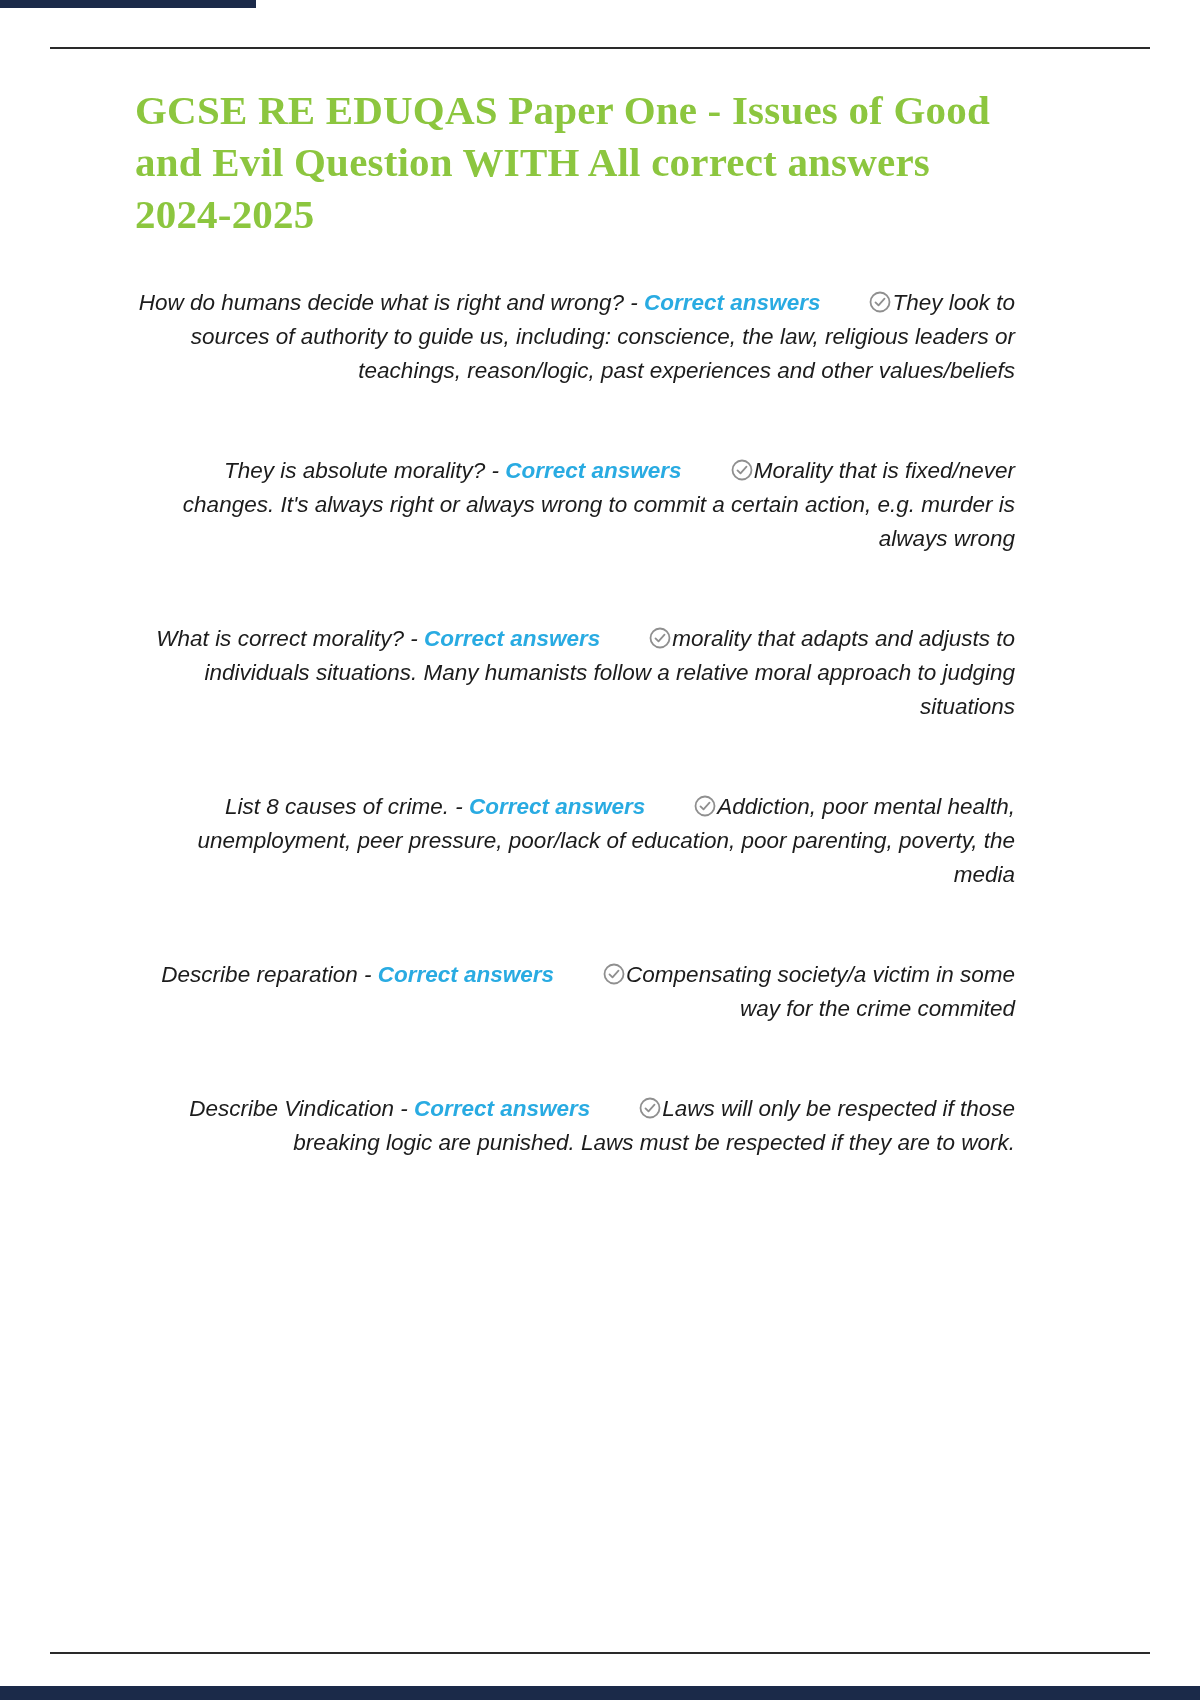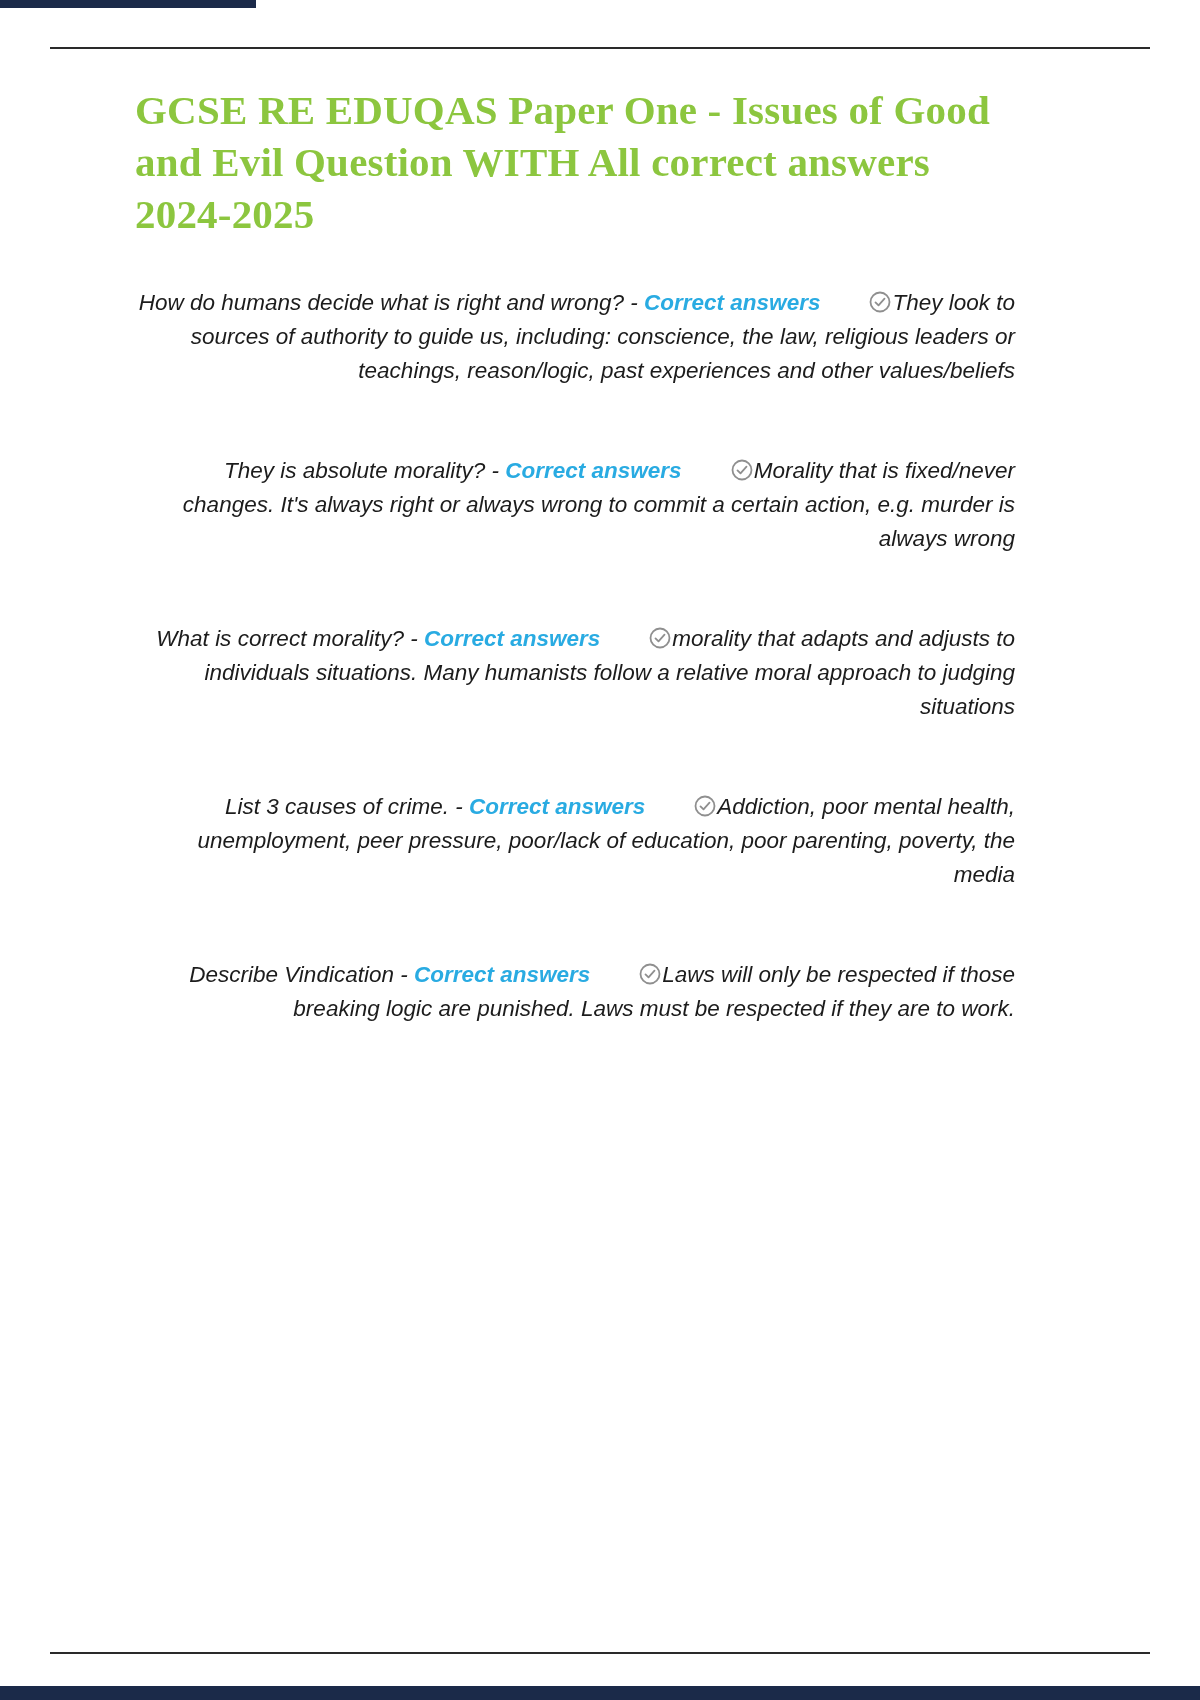--- a/index.html
+++ b/index.html
@@ -117,30 +117,40 @@
       <span>-</span>
       <span class="correct-label">Correct answers</span><span class="check-icon"><svg width="24" height="24" viewBox="0 0 24 24">
             <circle cx="12" cy="12" r="9.5" fill="none" stroke="#8f8f8f" stroke-width="1.8"></circle>
             <path d="M7.5 12.4l3 3 6-6.8" fill="none" stroke="#8f8f8f" stroke-width="1.8" stroke-linecap="round" stroke-linejoin="round"></path>
           </svg></span><span>morality that adapts and adjusts to individuals situations. Many humanists follow a relative moral approach to judging situations</span>
     </p>
   </div>
 
   <div class="qa-block">
     <p class="qa-text">
-      <span>List 3 causes of crime.</span>
+      <span>List 8 causes of crime.</span>
       <span>-</span>
       <span class="correct-label">Correct answers</span><span class="check-icon"><svg width="24" height="24" viewBox="0 0 24 24">
             <circle cx="12" cy="12" r="9.5" fill="none" stroke="#8f8f8f" stroke-width="1.8"></circle>
             <path d="M7.5 12.4l3 3 6-6.8" fill="none" stroke="#8f8f8f" stroke-width="1.8" stroke-linecap="round" stroke-linejoin="round"></path>
           </svg></span><span>Addiction, poor mental health, unemployment, peer pressure, poor/lack of education, poor parenting, poverty, the media</span>
     </p>
   </div>
 
 
+  <div class="qa-block">
+    <p class="qa-text">
+      <span>Describe reparation</span>
+      <span>-</span>
+      <span class="correct-label">Correct answers</span><span class="check-icon"><svg width="24" height="24" viewBox="0 0 24 24">
+            <circle cx="12" cy="12" r="9.5" fill="none" stroke="#8f8f8f" stroke-width="1.8"></circle>
+            <path d="M7.5 12.4l3 3 6-6.8" fill="none" stroke="#8f8f8f" stroke-width="1.8" stroke-linecap="round" stroke-linejoin="round"></path>
+          </svg></span><span>Compensating society/a victim in some way for the crime commited</span>
+    </p>
+  </div>
 
   <div class="qa-block">
     <p class="qa-text">
       <span>Describe Vindication</span>
       <span>-</span>
       <span class="correct-label">Correct answers</span><span class="check-icon"><svg width="24" height="24" viewBox="0 0 24 24">
             <circle cx="12" cy="12" r="9.5" fill="none" stroke="#8f8f8f" stroke-width="1.8"></circle>
             <path d="M7.5 12.4l3 3 6-6.8" fill="none" stroke="#8f8f8f" stroke-width="1.8" stroke-linecap="round" stroke-linejoin="round"></path>
           </svg></span><span>Laws will only be respected if those breaking logic are punished. Laws must be respected if they are to work.</span>
     </p>

